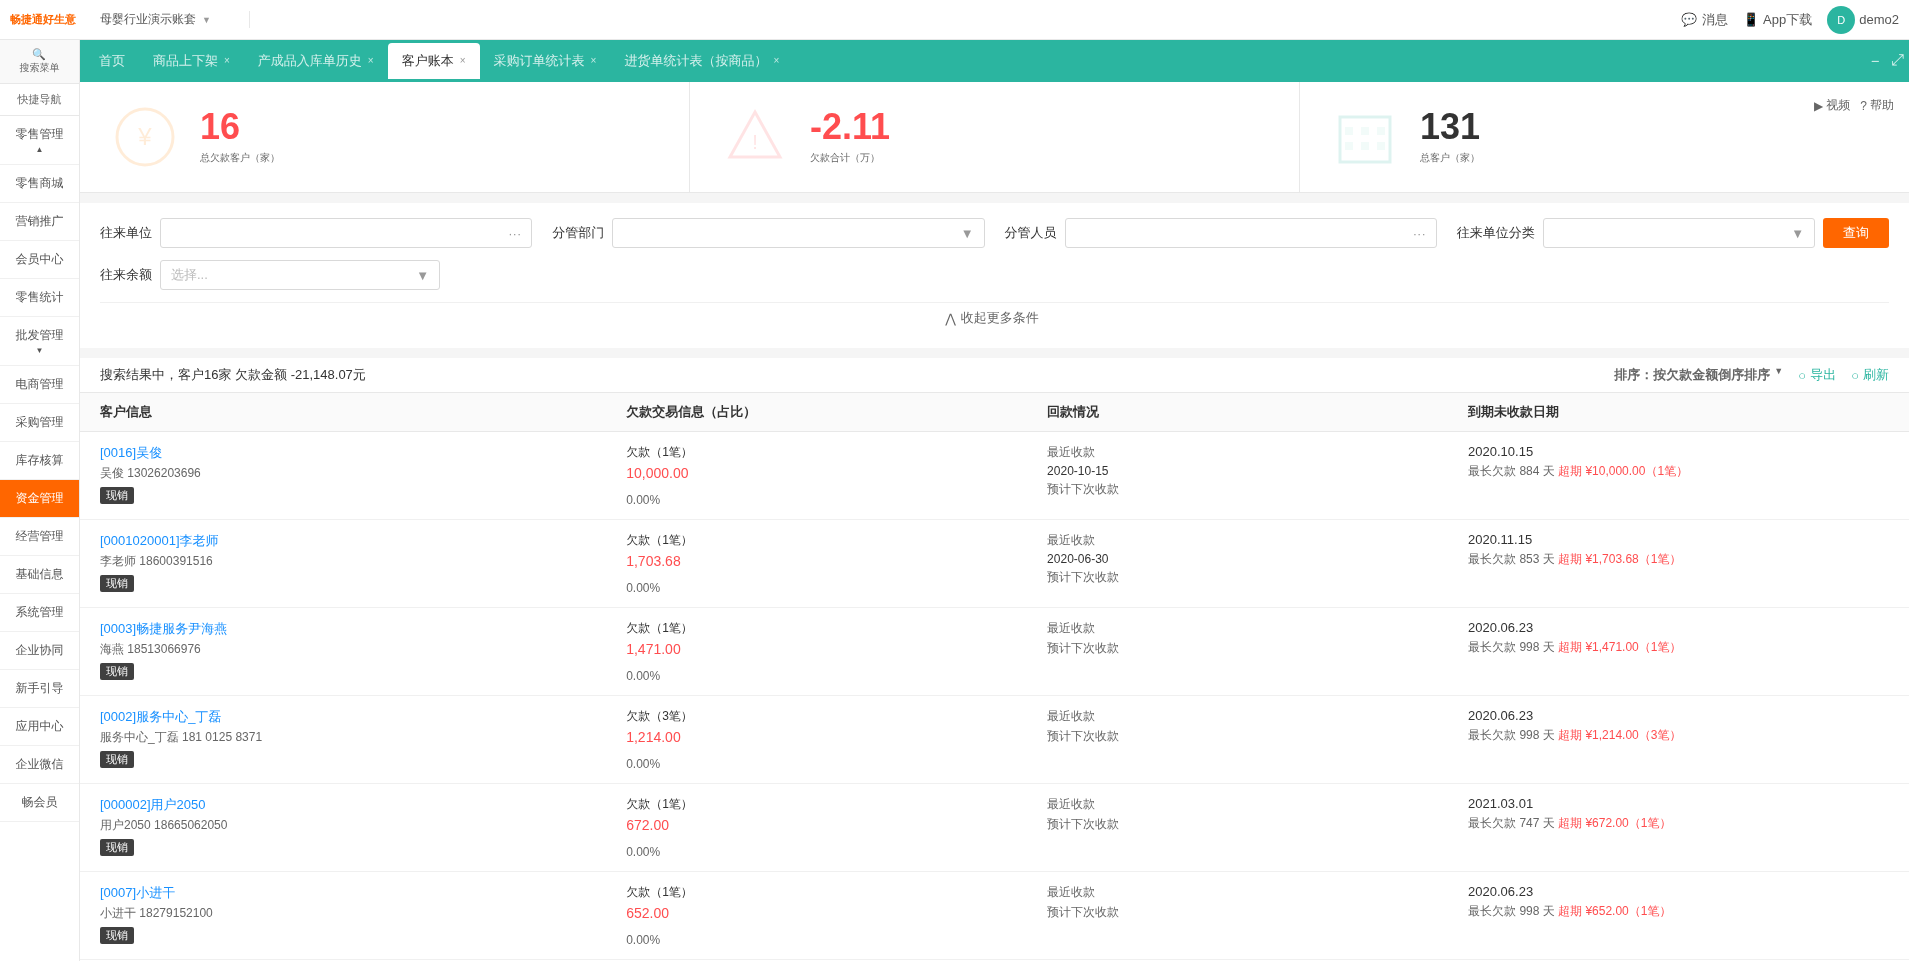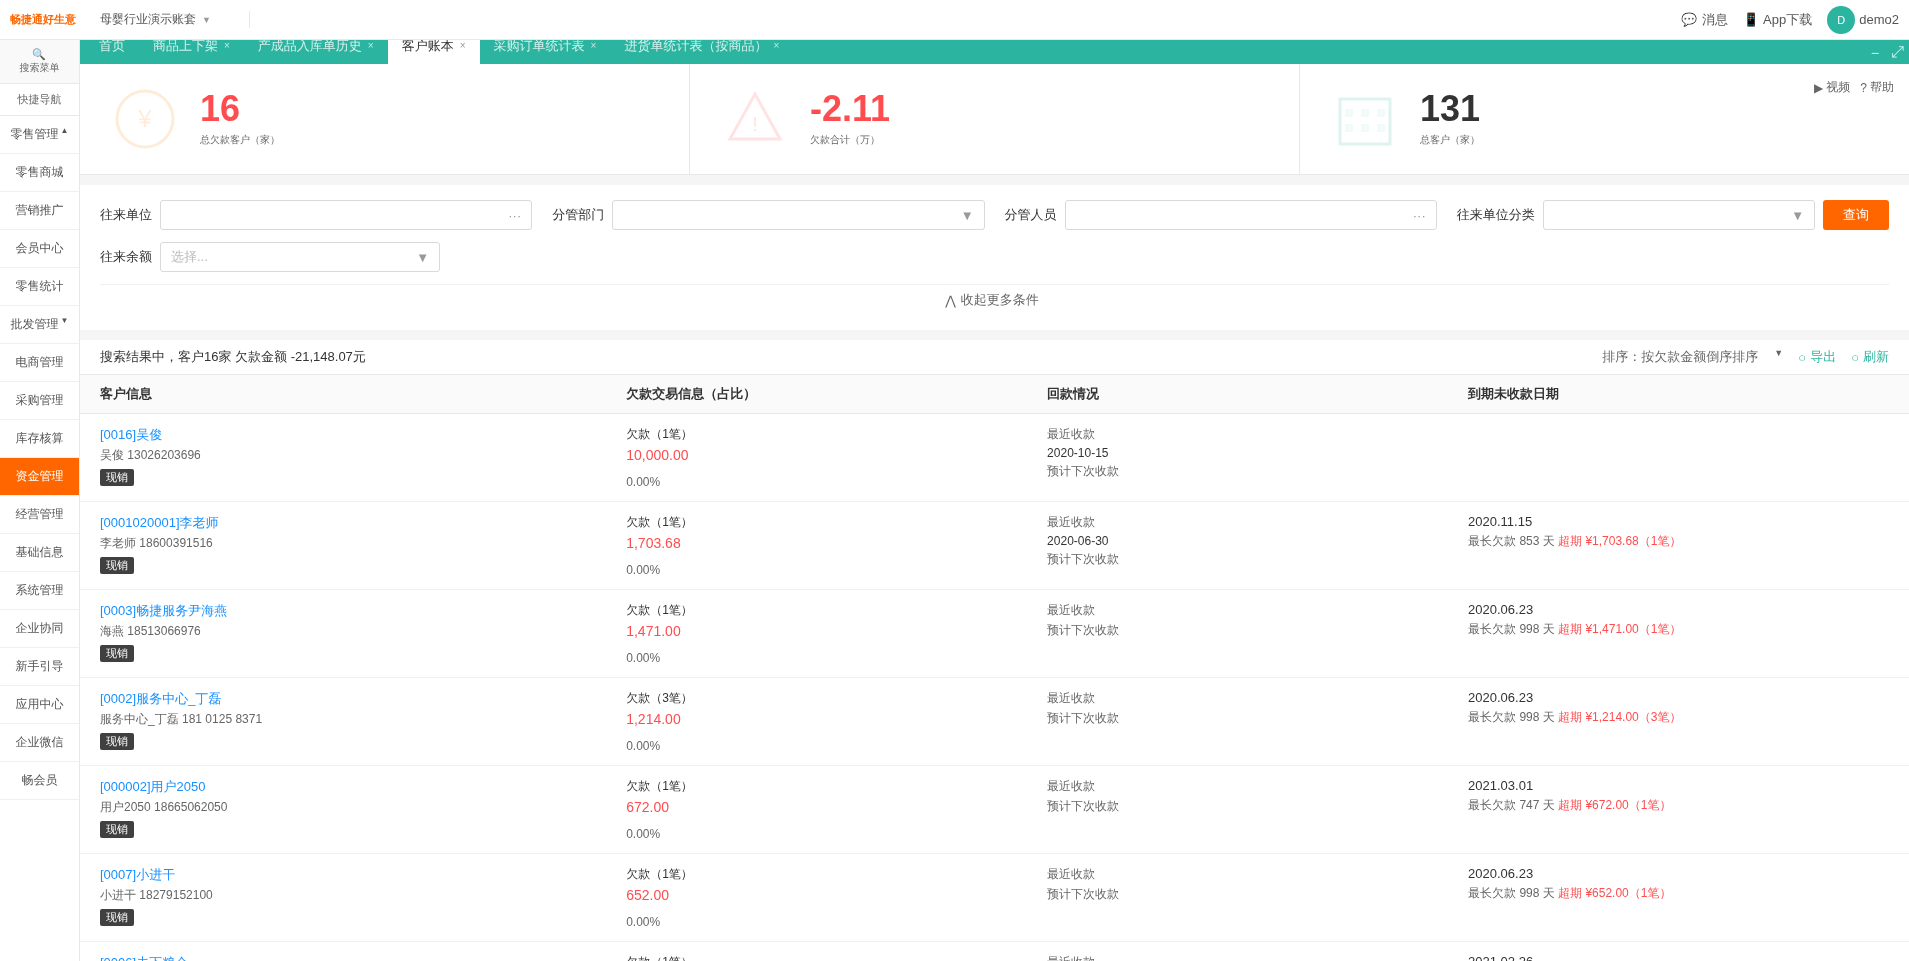--- a/index.html
+++ b/index.html
@@ -17,27 +17,27 @@
 
     
     .main-layout { display: flex; flex: 1; overflow: hidden; }
 
     
     .sidebar { width: 80px; background: #fff; border-right: 1px solid #e8e8e8; display: flex; flex-direction: column; overflow-y: auto; }
     .sidebar-search { padding: 8px 5px; font-size: 11px; color: #666; text-align: center; background: #f9f9f9; border-bottom: 1px solid #e8e8e8; cursor: pointer; }
     .sidebar-quick-nav { padding: 8px 5px; font-size: 11px; color: #666; text-align: center; border-bottom: 1px solid #e8e8e8; cursor: pointer; }
     .sidebar-item { padding: 10px 5px; font-size: 12px; color: #555; text-align: center; cursor: pointer; border-bottom: 1px solid #f0f0f0; }
     .sidebar-item.active { background: #ff6600; color: #fff; }
-    .sidebar-item.has-arrow { display: flex; align-items: flex-start; justify-content: center; gap: 2px; }
+    .sidebar-item.has-arrow { display: flex; align-items: center; justify-content: center; gap: 2px; flex-direction: column; }
 
     
     .content-area { flex: 1; display: flex; flex-direction: column; overflow: hidden; }
 
     
-    .tab-bar { display: flex; align-items: flex-end; background: #2bb5a0; height: 24px; padding: 0 5px; }
+    .tab-bar { display: flex; align-items: center; background: #2bb5a0; height: 42px; padding: 0 5px; }
     .tab { display: flex; align-items: center; padding: 0 14px; height: 36px; font-size: 13px; color: rgba(255,255,255,0.8); cursor: pointer; border-radius: 4px 4px 0 0; gap: 6px; white-space: nowrap; }
     .tab.active { background: #fff; color: #333; }
     .tab-close { font-size: 10px; color: rgba(255,255,255,0.7); cursor: pointer; line-height: 1; }
     .tab.active .tab-close { color: #999; }
     .tab-bar-actions { margin-left: auto; display: flex; gap: 8px; }
     .tab-bar-btn { color: #fff; cursor: pointer; font-size: 16px; opacity: 0.8; }
 
     
     .page-content { flex: 1; overflow-y: auto; padding: 0; background: #f5f5f5; }
 
@@ -62,21 +62,21 @@
     .filter-input { flex: 1; border: 1px solid #d9d9d9; border-radius: 3px; padding: 5px 10px; font-size: 13px; outline: none; background: #fff; height: 30px; }
     .filter-select { flex: 1; border: 1px solid #d9d9d9; border-radius: 3px; padding: 5px 10px; font-size: 13px; outline: none; background: #fff; height: 30px; display: flex; align-items: center; justify-content: space-between; cursor: pointer; }
     .filter-more { display: flex; align-items: center; justify-content: center; padding: 6px 0; cursor: pointer; color: #666; font-size: 13px; border-top: 1px solid #f0f0f0; margin-top: 5px; }
     .filter-more span { margin-right: 5px; }
     .btn-query { background: #ff6600; color: #fff; border: none; border-radius: 3px; padding: 6px 20px; font-size: 13px; cursor: pointer; height: 30px; white-space: nowrap; }
 
     
     .results-bar { display: flex; align-items: center; justify-content: space-between; padding: 8px 20px; background: #fff; border-bottom: 1px solid #e8e8e8; margin-bottom: 0; }
     .results-info { font-size: 13px; color: #333; }
     .results-actions { display: flex; align-items: center; gap: 15px; font-size: 13px; color: #666; }
-    .sort-dropdown { display: flex; align-items: flex-start; gap: 16px; cursor: pointer; }
+    .sort-dropdown { display: flex; align-items: flex-start; gap: 4px; cursor: pointer; font-weight: bold; }
     .action-btn { display: flex; align-items: center; gap: 4px; cursor: pointer; color: #2bb5a0; }
 
     
     .table-section { background: #fff; margin: 0; }
     .table-header { display: grid; grid-template-columns: 2.5fr 2fr 2fr 2fr; padding: 10px 20px; background: #fafafa; border-bottom: 1px solid #e8e8e8; font-weight: bold; font-size: 13px; color: #333; }
     .table-row { display: grid; grid-template-columns: 2.5fr 2fr 2fr 2fr; padding: 12px 20px; border-bottom: 1px solid #f0f0f0; align-items: start; }
     .customer-name-link { color: #1890ff; cursor: pointer; font-size: 13px; text-decoration: none; }
     .customer-phone { color: #666; font-size: 12px; margin-top: 3px; }
     .tag { display: inline-block; padding: 1px 6px; border-radius: 2px; font-size: 11px; margin-top: 5px; }
     .tag-green { background: #404040; color: #fff; }
@@ -355,20 +355,24 @@
             <div>
               <div class="debt-info">欠款（1笔）</div>
               <div class="debt-amount">10,000.00</div>
               <div class="debt-percent">0.00%</div>
             </div>
             <div>
               <div class="collection-label">最近收款</div>
               <div class="collection-date">2020-10-15</div>
               <div class="collection-next">预计下次收款</div>
             </div>
+            <div>
+              <div class="overdue-date">2020.10.15</div>
+              <div class="overdue-detail">最长欠款 884 天  <span class="overdue-link">超期 ¥10,000.00（1笔）</span></div>
+            </div>
           </div>
 
           <div class="table-row">
             <div>
               <a class="customer-name-link">[0001020001]李老师</a>
               <div class="customer-phone">李老师  18600391516</div>
               <span class="tag tag-green">现销</span>
             </div>
             <div>
               <div class="debt-info">欠款（1笔）</div>

